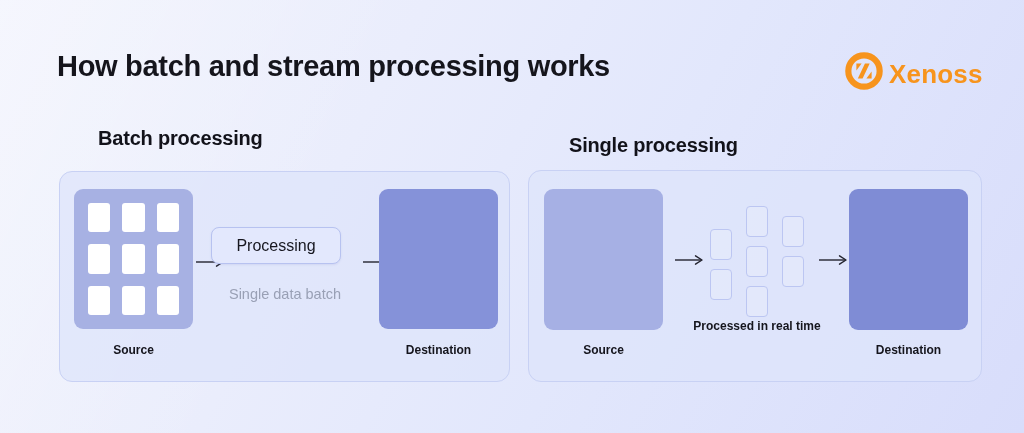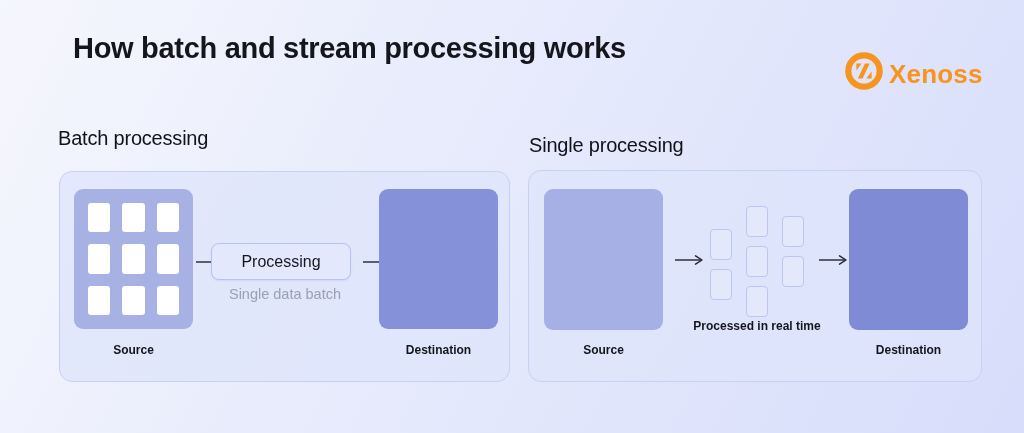--- a/index.html
+++ b/index.html
@@ -15,33 +15,32 @@
     overflow: hidden;
   }
   .canvas::before{
     content:""; position:absolute; left:-220px; top:-260px; width:900px; height:700px;
     background: linear-gradient(115deg, rgba(255,255,255,0.55), rgba(255,255,255,0) 62%);
     transform: rotate(0.001deg);
     pointer-events:none;
   }
 
   .page-title {
-    position: absolute; left: 57px; top: 32px;
+    position: absolute; left: 57px; top: 50px;
     font-size: 29px; font-weight: 700; letter-spacing: -0.3px;
     color: #15151c;
-    margin-left: 16px;
   }
 
   .logo { position: absolute; left: 845px; top: 52px; display: flex; align-items: flex-end; gap: 6px; }
   .logo-icon { width: 38px; height: 38px; display: block; }
   .logo-text { font-size: 26px; font-weight: 700; color: #f7941d; letter-spacing: 0.2px; }
 
   .section-heading {
     position: absolute;
-    font-size: 20px; font-weight: 400; color: #12121a; letter-spacing: -0.2px;
+    font-size: 20px; font-weight: 700; color: #12121a; letter-spacing: -0.2px; margin-left: 40px;
   }
   .heading-batch { left: 58px; top: 127px; }
   .heading-stream { left: 529px; top: 134px; }
 
   .panel {
     position: absolute;
     background: rgba(221, 228, 251, 0.75);
     border: 1.5px solid #c8d1f4;
     border-radius: 13px;
   }
@@ -53,21 +52,21 @@
   
   .batch-source-grid {
     left: 14px; top: 17px; width: 119px; height: 140px;
     background: #a7b1e3;
     display: grid; grid-template-columns: repeat(3, 1fr); grid-template-rows: repeat(3, 1fr);
     gap: 12px; padding: 14px;
   }
   .grid-cell { background: #ffffff; border-radius: 3px; }
 
   .processing-box {
-    position: absolute; left: 151px; top: 71px; width: 140px; height: 37px;
+    position: absolute; left: 151px; top: 55px; width: 130px; height: 37px;
     background: #e3e8fd; border: 1px solid #b7c2f0; border-radius: 8px;
     display: flex; align-items: center; justify-content: center;
     font-size: 16px; font-weight: 500; color: #16161f;
     box-shadow: 0 1px 2px rgba(120,130,200,0.15);
   }
   .processing-caption {
     position: absolute; left: 151px; top: 114px; width: 148px;
     text-align: center; font-size: 14.5px; font-weight: 400; color: #99a0b5;
   }
 

